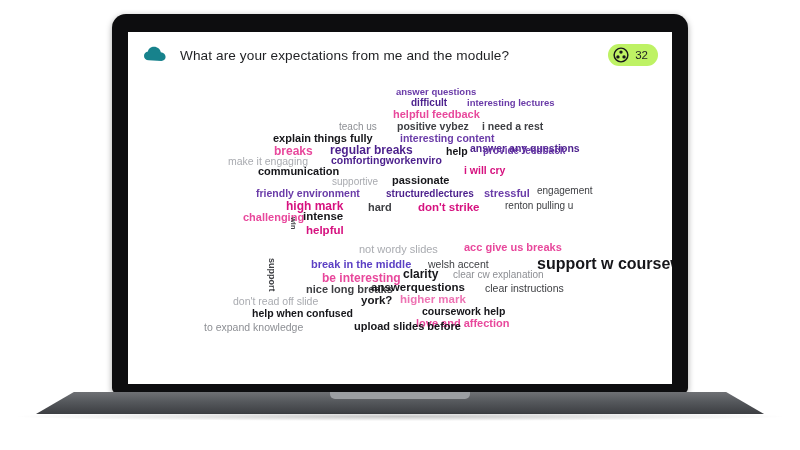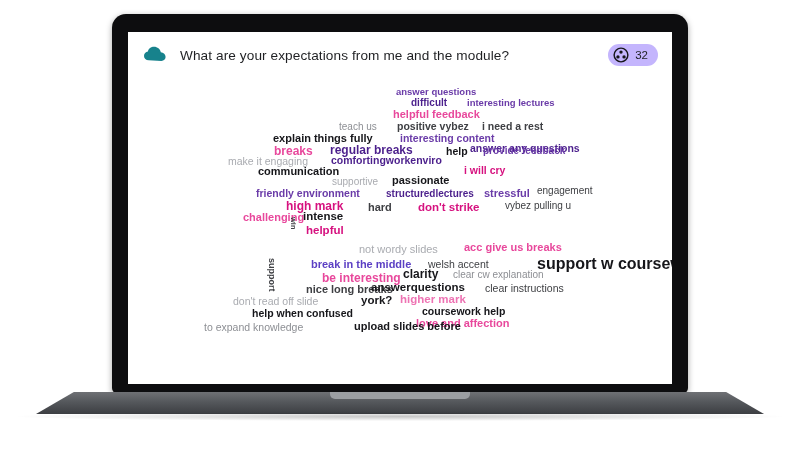--- a/index.html
+++ b/index.html
@@ -95,21 +95,21 @@
     font-weight: 400;
     letter-spacing: 0.1px;
     white-space: nowrap;
     flex: 1 1 auto;
   }
   #participants-badge {
     flex: 0 0 auto;
     display: flex;
     align-items: center;
     gap: 6px;
-    background: #c4b5fd;
+    background: #bef264;
     border-radius: 13px;
     padding: 3px 10px 3px 5px;
   }
   #participants-icon { width: 16px; height: 16px; display: block; }
   #participants-count {
     font-size: 11.5px;
     color: #1f2023;
     font-weight: 400;
   }
 
@@ -178,21 +178,21 @@
         <span class="cloud-word" style="left: 336px; top: 87px; font-size: 10.5px; font-weight: bold; color: rgb(214, 17, 127);">i will cry</span>
         <span class="cloud-word" style="left: 204px; top: 99px; font-size: 10px; font-weight: normal; color: rgb(169, 171, 176);">supportive</span>
         <span class="cloud-word" style="left: 264px; top: 97px; font-size: 11px; font-weight: bold; color: rgb(22, 22, 26);">passionate</span>
         <span class="cloud-word" style="left: 128px; top: 110px; font-size: 10.5px; font-weight: bold; color: rgb(106, 59, 168);">friendly environment</span>
         <span class="cloud-word" style="left: 258px; top: 111px; font-size: 10px; font-weight: bold; color: rgb(75, 31, 140);">structuredlectures</span>
         <span class="cloud-word" style="left: 356px; top: 110px; font-size: 11px; font-weight: bold; color: rgb(106, 59, 168);">stressful</span>
         <span class="cloud-word" style="left: 409px; top: 108px; font-size: 10px; font-weight: normal; color: rgb(63, 64, 68);">engagement</span>
         <span class="cloud-word" style="left: 158px; top: 122px; font-size: 12px; font-weight: bold; color: rgb(214, 17, 127);">high mark</span>
         <span class="cloud-word" style="left: 240px; top: 124px; font-size: 11px; font-weight: bold; color: rgb(63, 64, 68);">hard</span>
         <span class="cloud-word" style="left: 290px; top: 124px; font-size: 11.5px; font-weight: bold; color: rgb(214, 17, 127);">don't strike</span>
-        <span class="cloud-word" style="left: 377px; top: 123px; font-size: 10px; font-weight: normal; color: rgb(63, 64, 68);">vybez pulling u</span>
+        <span class="cloud-word" style="left: 377px; top: 123px; font-size: 10px; font-weight: normal; color: rgb(63, 64, 68);">renton pulling u</span>
         <span class="cloud-word" style="left: 115px; top: 134px; font-size: 11px; font-weight: bold; color: rgb(232, 72, 156);">challenging</span>
         <span class="cloud-word" style="left: 175px; top: 133px; font-size: 11.5px; font-weight: bold; color: rgb(22, 22, 26);">intense</span>
         <span class="cloud-word" style="left: 178px; top: 147px; font-size: 11.5px; font-weight: bold; color: rgb(214, 17, 127);">helpful</span>
         <span class="cloud-word" style="left: 169px; top: 139px; font-size: 7.5px; font-weight: bold; color: rgb(63, 64, 68); transform: rotate(90deg);">win</span>
         <span class="cloud-word" style="left: 231px; top: 166px; font-size: 11px; font-weight: normal; color: rgb(169, 171, 176);">not wordy slides</span>
         <span class="cloud-word" style="left: 336px; top: 164px; font-size: 11px; font-weight: bold; color: rgb(232, 72, 156);">acc give us breaks</span>
         <span class="cloud-word" style="left: 148px; top: 180px; font-size: 9px; font-weight: bold; color: rgb(63, 64, 68); transform: rotate(90deg);">support</span>
         <span class="cloud-word" style="left: 183px; top: 181px; font-size: 11px; font-weight: bold; color: rgb(91, 63, 196);">break in the middle</span>
         <span class="cloud-word" style="left: 300px; top: 181px; font-size: 10.5px; font-weight: normal; color: rgb(63, 64, 68);">welsh accent</span>
         <span class="cloud-word" style="left: 381px; top: 178px; font-size: 16px; font-weight: bold; color: rgb(22, 22, 26); margin-left: 28px;">support w coursework</span>

